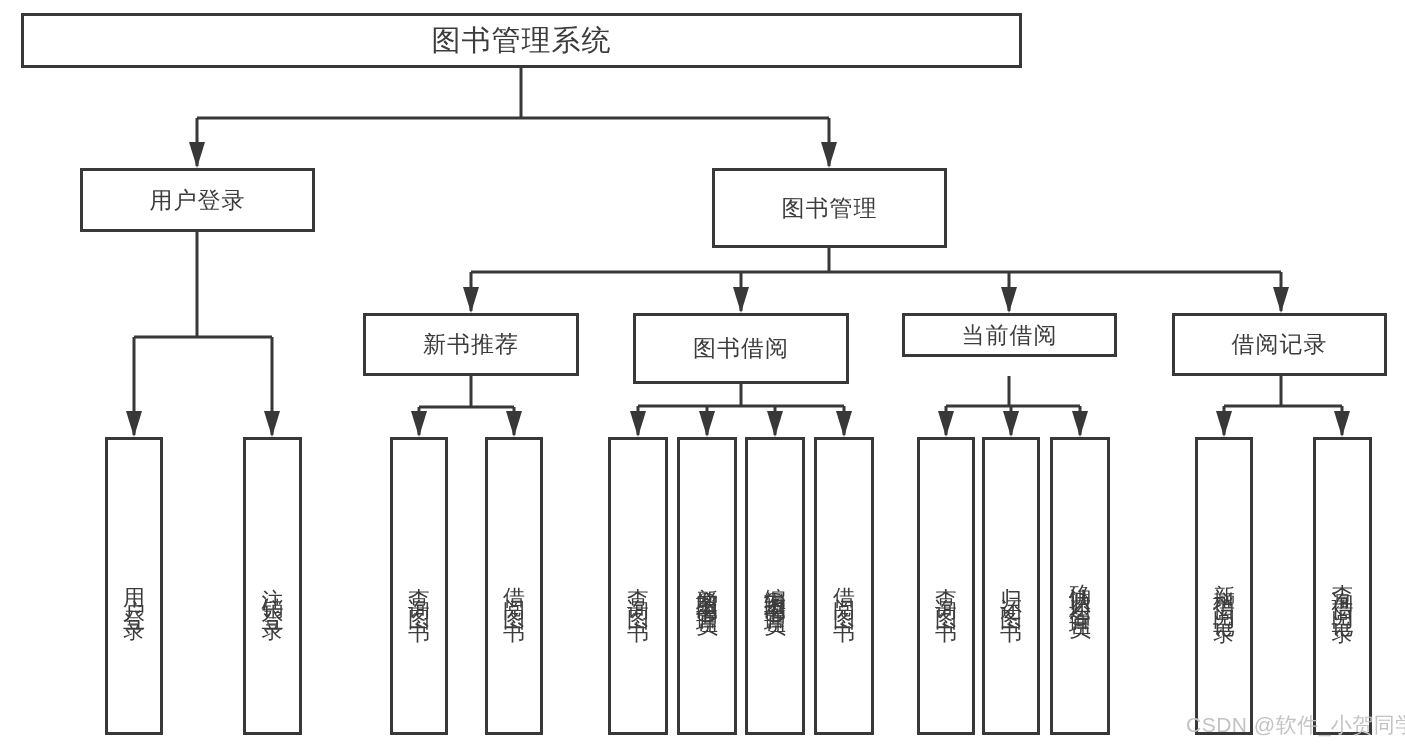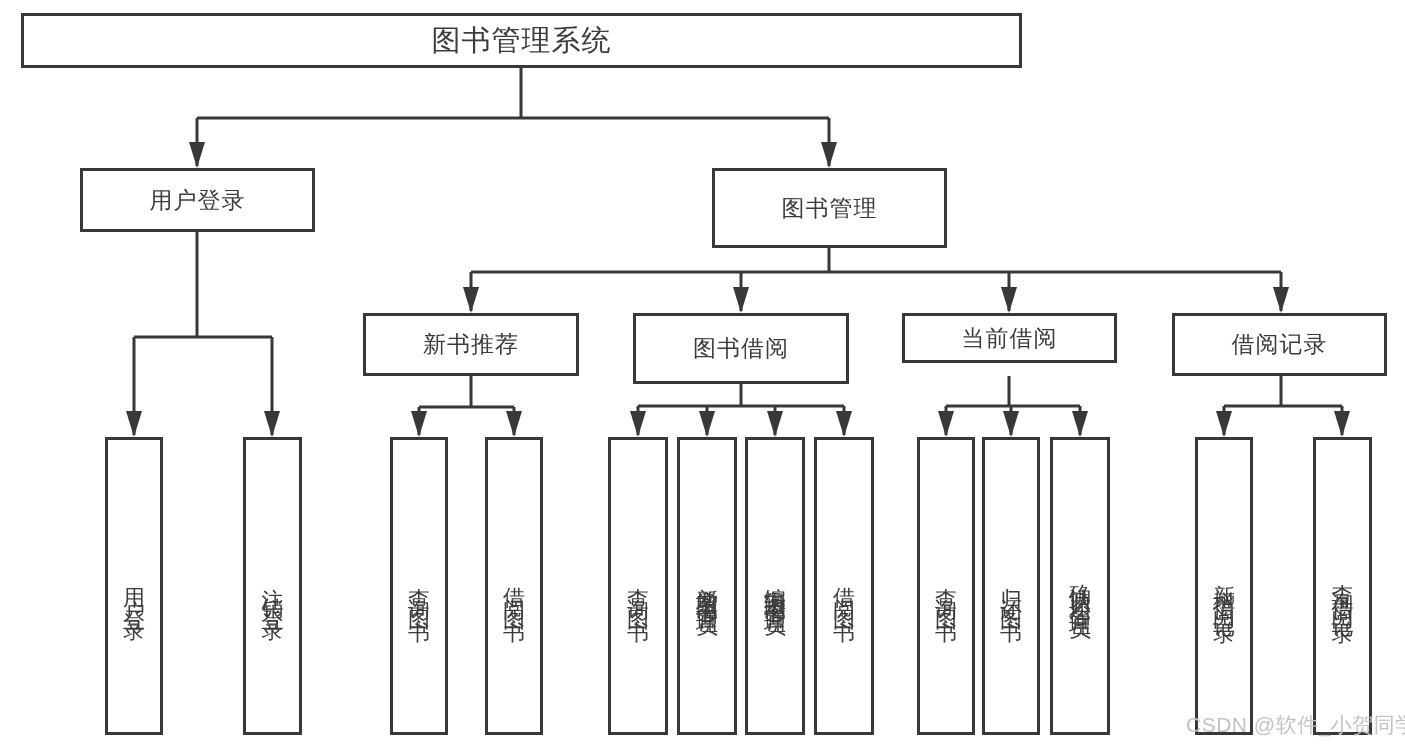--- a/index.html
+++ b/index.html
@@ -119,21 +119,21 @@
   <div class="node hnode" style="left:712px; top:168px; width:235px; height:80px;">
     <span>图书管理</span>
   </div>
 
   <div class="node hnode" style="left:363px; top:313px; width:216px; height:63px;">
     <span>新书推荐</span>
   </div>
   <div class="node hnode" style="left:633px; top:313px; width:216px; height:71px;justify-content:center;">
     <span>图书借阅</span>
   </div>
-  <div class="node hnode" style="left:902px; top:313px; width:215px; height:50px;">
+  <div class="node hnode" style="left:902px; top:313px; width:215px; height:44px;">
     <span>当前借阅</span>
   </div>
   <div class="node hnode" style="left:1172px; top:313px; width:215px; height:63px;">
     <span>借阅记录</span>
   </div>
 
   <div class="node vnode" style="left:105px; width:58px;">
     <span class="vtext sp4">用户登录</span>
   </div>
   <div class="node vnode" style="left:243px; width:59px;">

